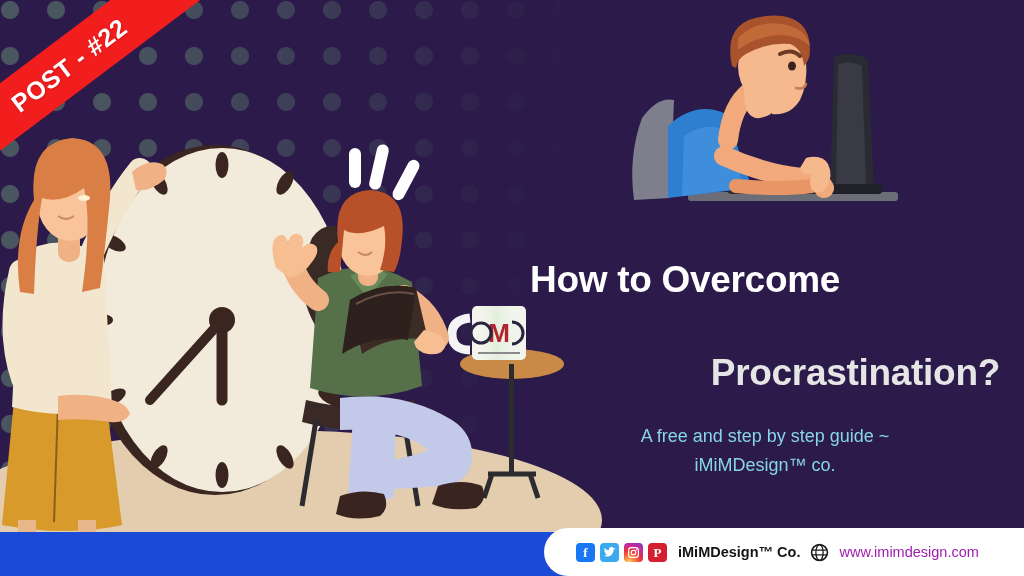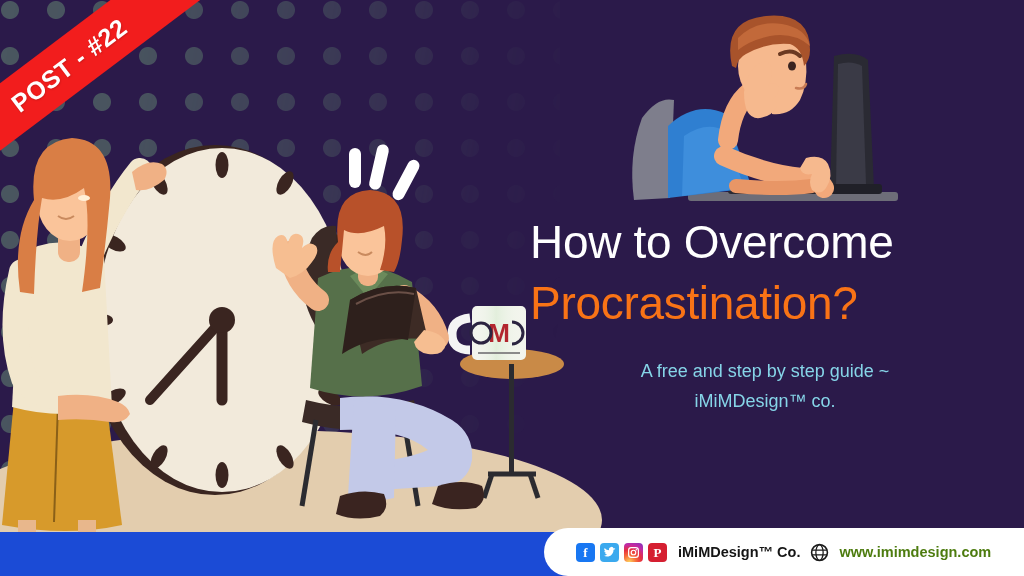--- a/index.html
+++ b/index.html
@@ -39,24 +39,24 @@
 
   
   .illus{position:absolute;left:0;top:0;width:620px;height:576px;}
 
   
   .manscene{position:absolute;left:620px;top:8px;width:300px;height:215px;}
 
   
   .copy{position:absolute;left:530px;top:212px;width:470px;}
   .h1{
-    font-size:46px;font-weight:normal;line-height:1.32;
-    color:#FFFFFF;letter-spacing:-.3px;white-space:nowrap;
-  }
-  .h1.accent{color:#f97316;text-align:left;}
+    font-size:37px;font-weight:bold;line-height:1.32;
+    color:#FFFFFF;letter-spacing:-.3px;white-space:nowrap;margin-top:44px;
+  }
+  .h1.accent{color:#e5e5e5;text-align:right;}
   .sub{
     margin-top:24px;text-align:center;
     color:#86D5E8;font-size:18px;line-height:1.62;
   }
 
   
   .bluebar{
     position:absolute;left:0;bottom:0;width:620px;height:44px;background:#1B4BD6;
   }
   .footerband{
@@ -68,21 +68,21 @@
     padding-left:32px;gap:5px;
   }
   .sico{width:19px;height:19px;border-radius:4px;display:flex;align-items:center;justify-content:center;
          color:#fff;font-weight:bold;font-size:13px;line-height:1;flex:0 0 auto;font-family:"Liberation Serif",serif;}
   .sico.fb{background:#1877F2;}
   .sico.tw{background:#3BA9EE;}
   .sico.ig{background:radial-gradient(circle at 28% 100%, #FDD35C 0%, #F7703B 28%, #E6303E 52%, #C32AA3 74%, #7A35C1 100%);}
   .sico.pi{background:#D51F31;}
   .brandtxt{font-size:14.5px;font-weight:bold;color:#151515;margin-left:6px;white-space:nowrap;}
   .globe{width:19px;height:19px;margin-left:5px;flex:0 0 auto;}
-  .urltxt{font-size:14.5px;font-weight:bold;color:#4d7c0f;margin-left:5px;white-space:nowrap;}
+  .urltxt{font-size:14.5px;font-weight:normal;color:#a21caf;margin-left:5px;white-space:nowrap;}
 </style>
 </head>
 <body>
 
 <div id="canvas">
 
   <div class="dots"></div>
 
   <svg class="illus" viewBox="0 0 620 576">
 

